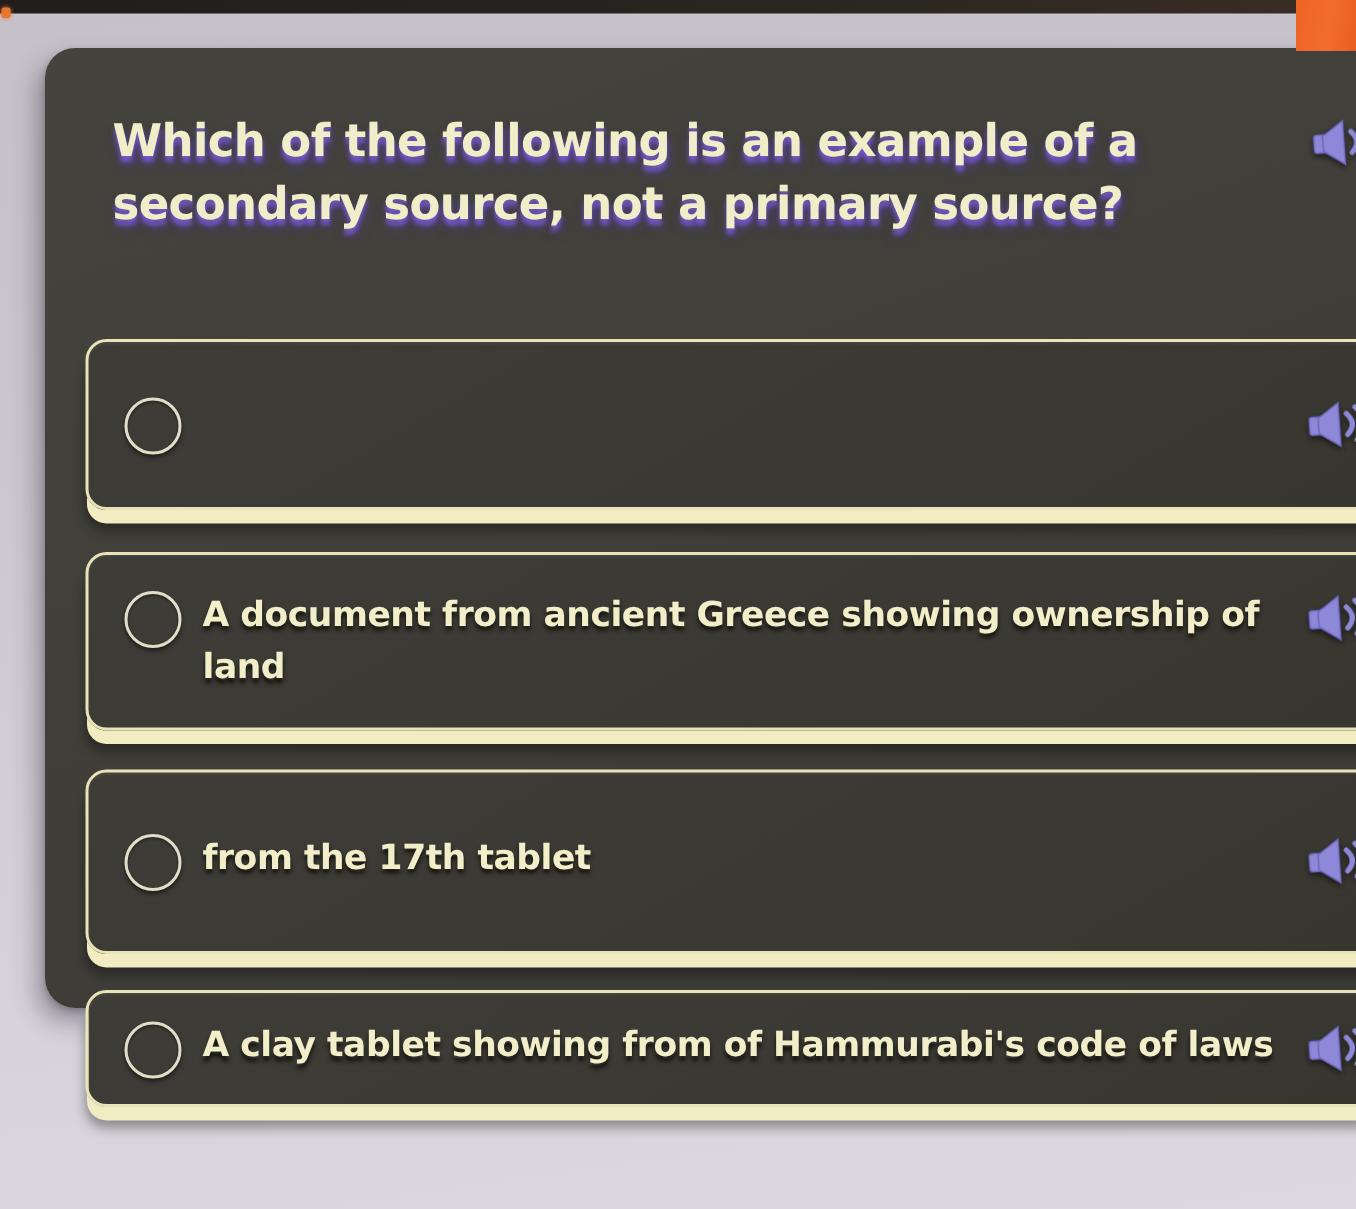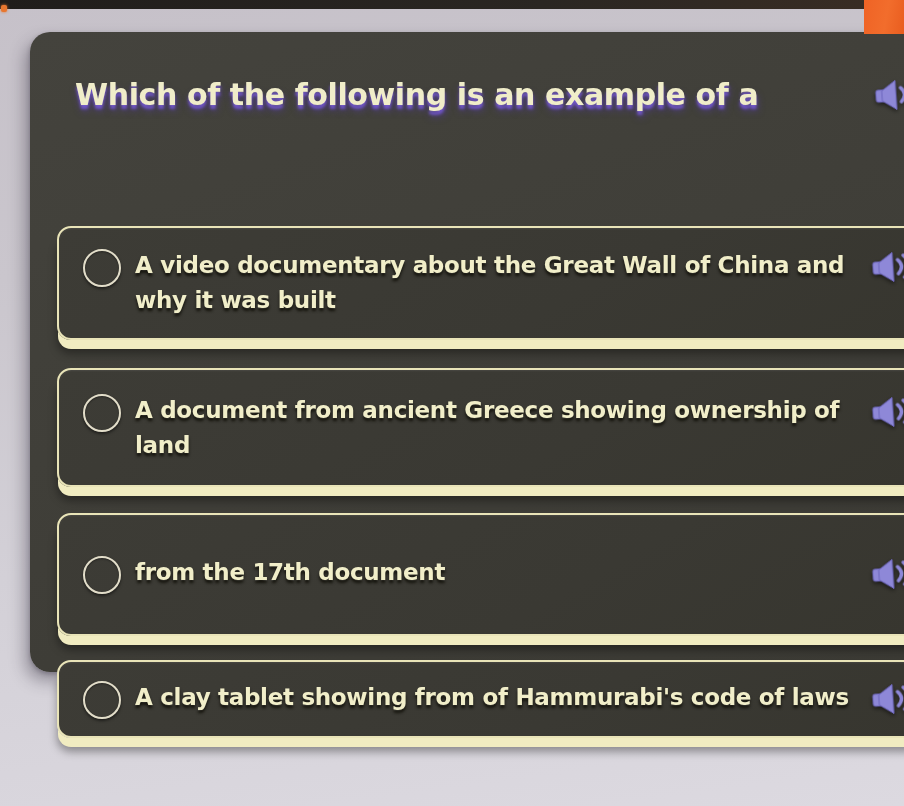--- a/index.html
+++ b/index.html
@@ -78,38 +78,35 @@
 </head>
 <body>
 
 <div class="top-strip"></div>
 <div class="orange-speck"></div>
 
 <div class="panel">
 
   <div class="question">
     <span>Which of the following is an example of a</span>
+    <span>secondary source, not a primary source?</span>
   </div>
 
   <svg class="speaker q-speaker" viewBox="0 0 42 34">
     <g fill="#8e88d8" stroke="#6d66bd" stroke-width="1">
       <rect x="1" y="11" width="9" height="12" rx="2"></rect>
       <polygon points="7,12 21,2.5 21,31.5 7,22"></polygon>
     </g>
     <path d="M26 10 q7 7 0 14" fill="none" stroke="#8e88d8" stroke-width="3.5" stroke-linecap="round"></path>
     <path d="M32 6 q11 11 0 22" fill="none" stroke="#8e88d8" stroke-width="3.5" stroke-linecap="round"></path>
   </svg>
 
   <div class="card c1">
     <div class="card-row">
       <div class="radio"></div>
-      <div class="answer-text">
-        <span>A video documentary about the Great Wall of China and</span>
-        <span>why it was built</span>
-      </div>
       <svg class="speaker" viewBox="0 0 42 34">
         <g fill="#8e88d8" stroke="#6d66bd" stroke-width="1">
           <rect x="1" y="11" width="9" height="12" rx="2"></rect>
           <polygon points="7,12 21,2.5 21,31.5 7,22"></polygon>
         </g>
         <path d="M26 10 q7 7 0 14" fill="none" stroke="#8e88d8" stroke-width="3.5" stroke-linecap="round"></path>
         <path d="M32 6 q11 11 0 22" fill="none" stroke="#8e88d8" stroke-width="3.5" stroke-linecap="round"></path>
       </svg>
     </div>
   </div>
@@ -129,21 +126,21 @@
         <path d="M26 10 q7 7 0 14" fill="none" stroke="#8e88d8" stroke-width="3.5" stroke-linecap="round"></path>
         <path d="M32 6 q11 11 0 22" fill="none" stroke="#8e88d8" stroke-width="3.5" stroke-linecap="round"></path>
       </svg>
     </div>
   </div>
 
   <div class="card c3">
     <div class="card-row">
       <div class="radio"></div>
       <div class="answer-text">
-        <span>from the 17th document</span>
+        <span>from the 17th tablet</span>
       </div>
       <svg class="speaker" viewBox="0 0 42 34">
         <g fill="#8e88d8" stroke="#6d66bd" stroke-width="1">
           <rect x="1" y="11" width="9" height="12" rx="2"></rect>
           <polygon points="7,12 21,2.5 21,31.5 7,22"></polygon>
         </g>
         <path d="M26 10 q7 7 0 14" fill="none" stroke="#8e88d8" stroke-width="3.5" stroke-linecap="round"></path>
         <path d="M32 6 q11 11 0 22" fill="none" stroke="#8e88d8" stroke-width="3.5" stroke-linecap="round"></path>
       </svg>
     </div>

